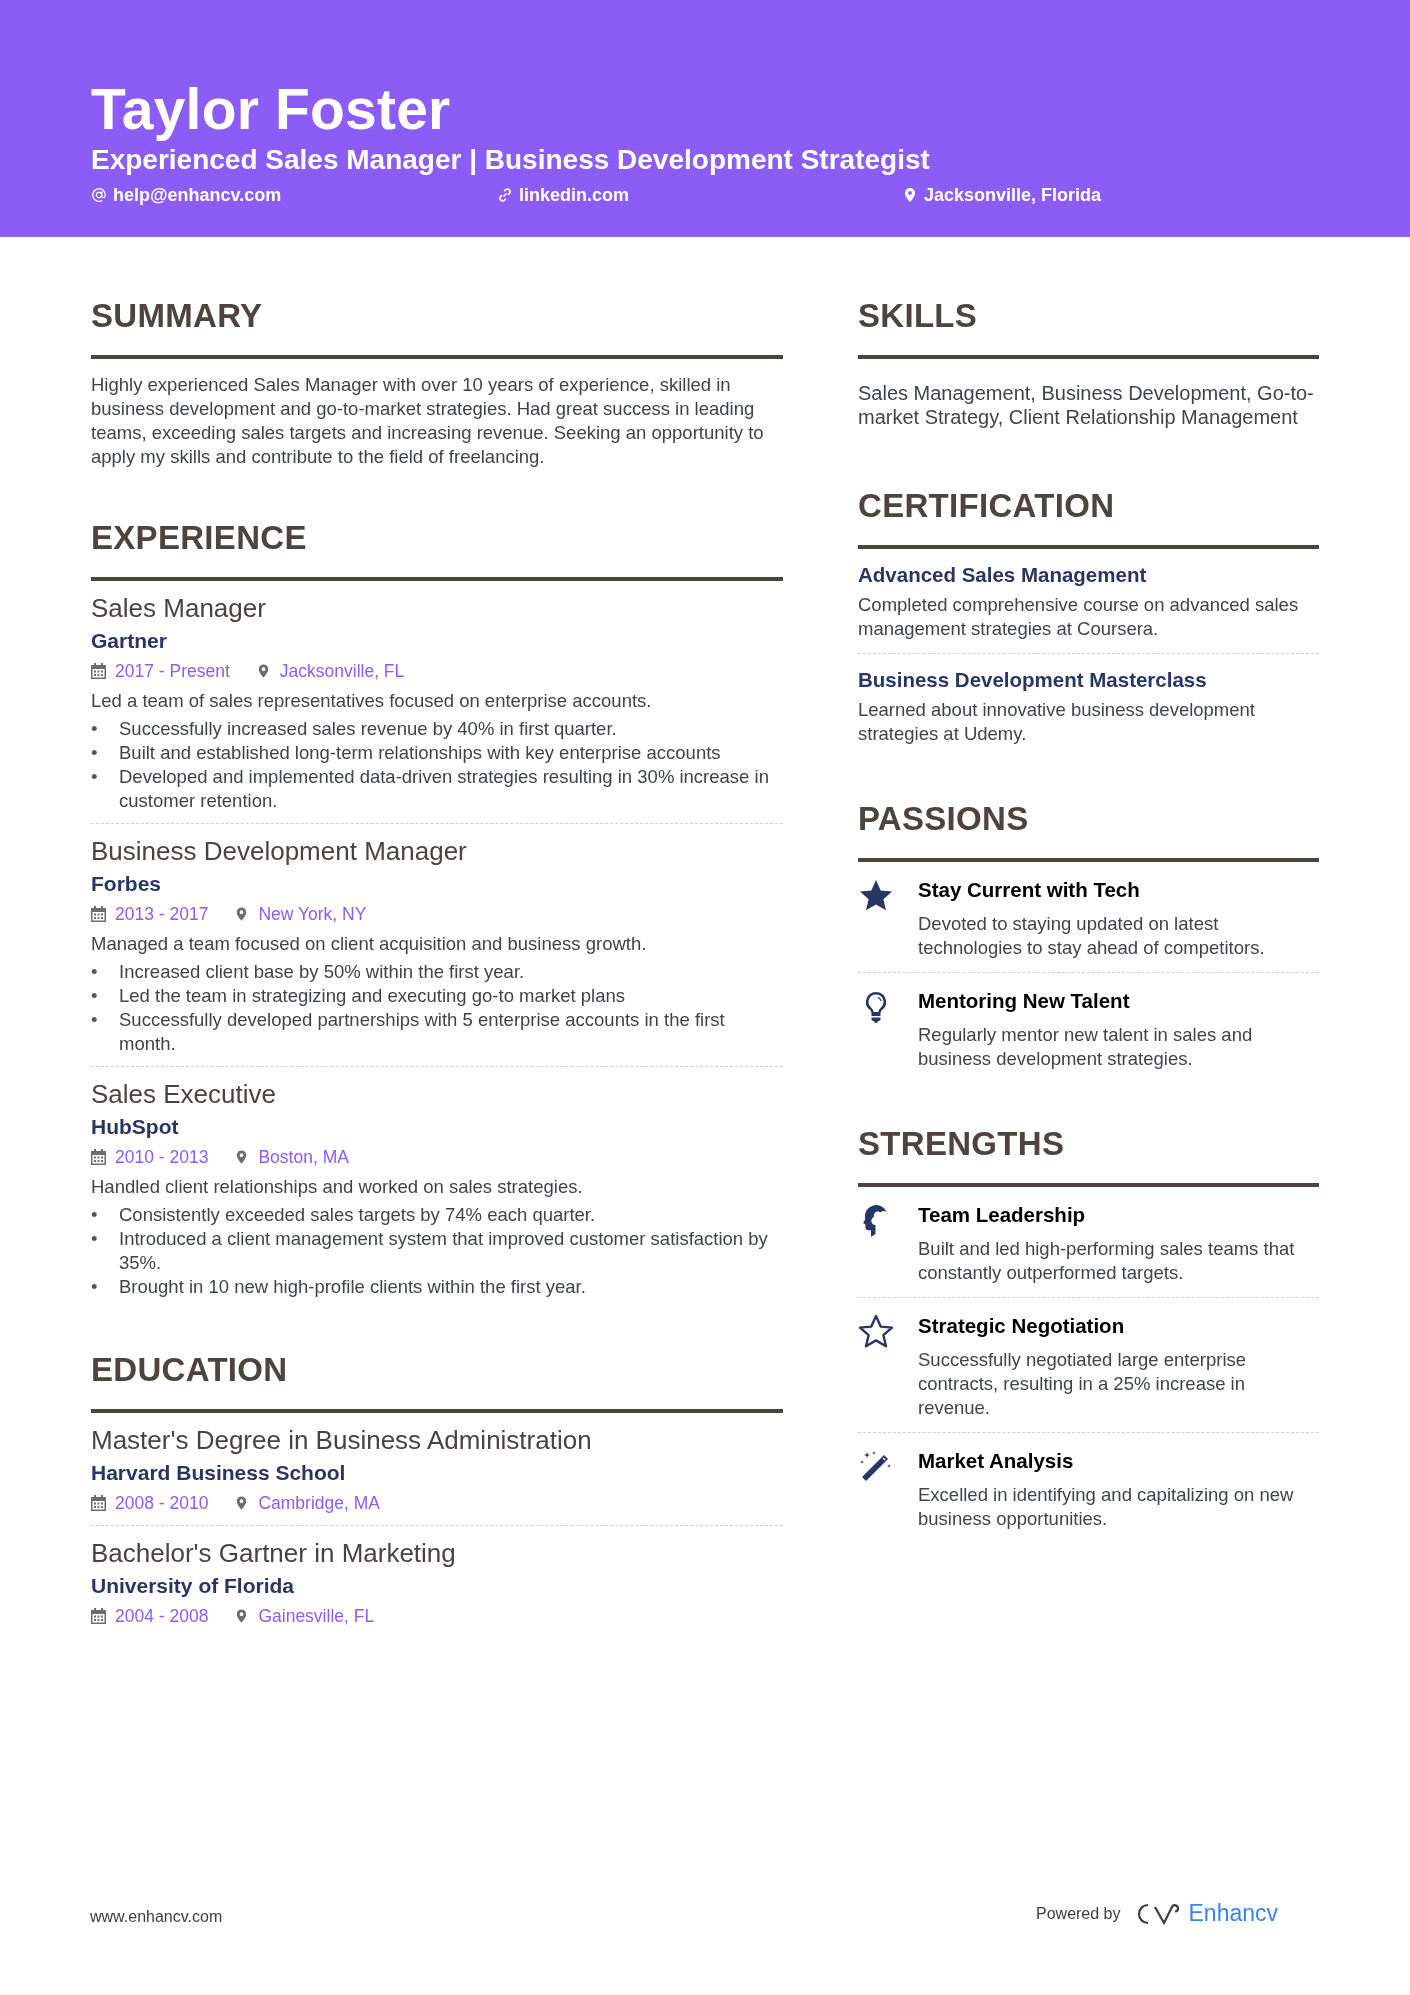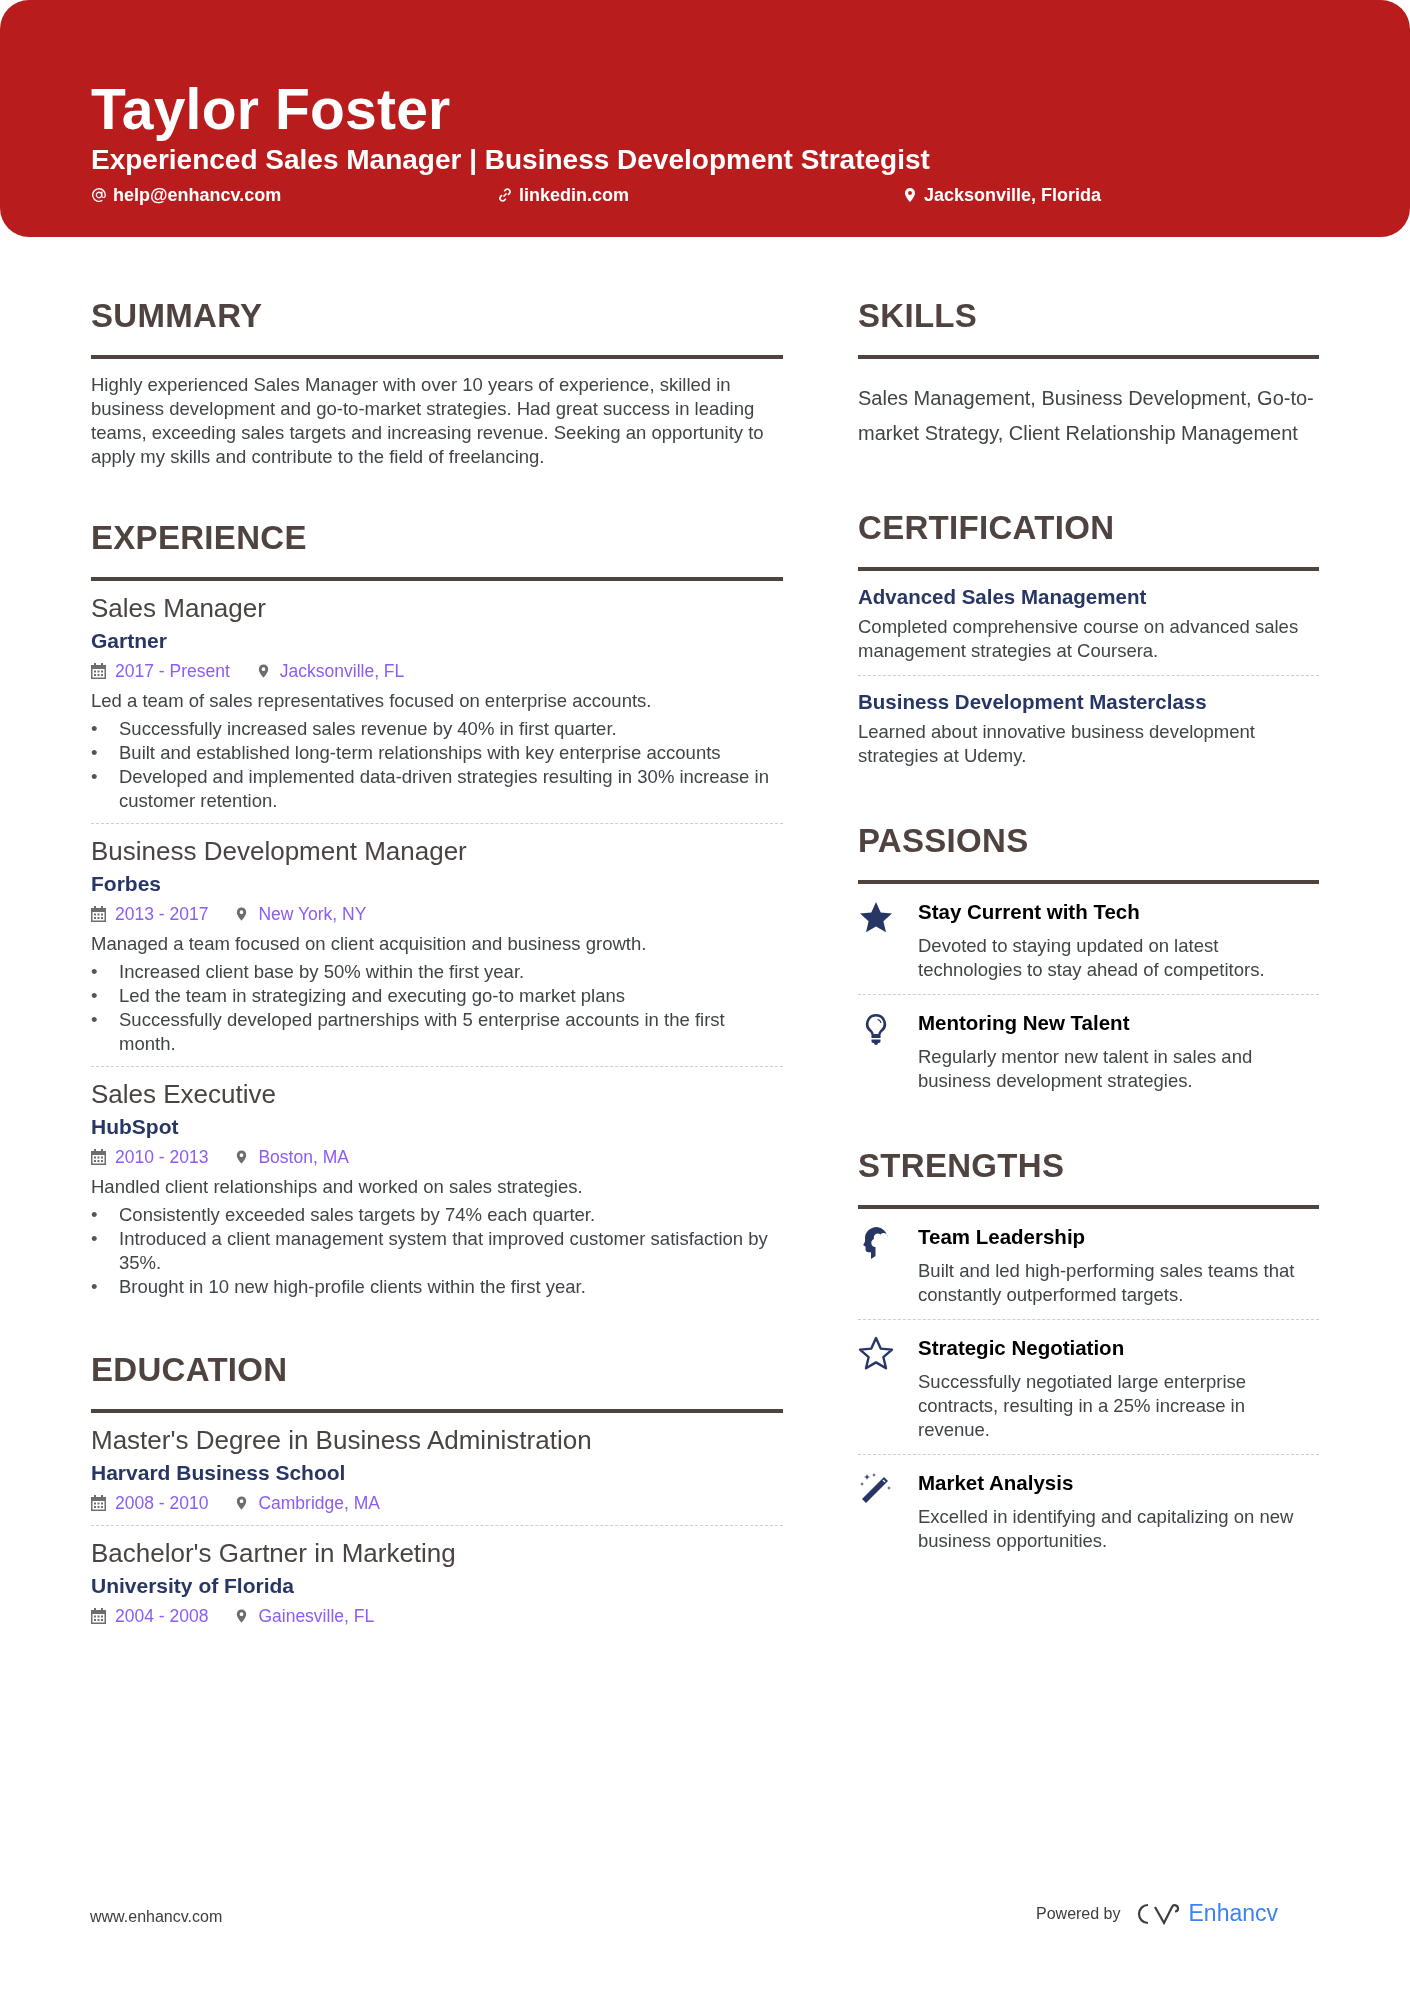--- a/index.html
+++ b/index.html
@@ -1,19 +1,19 @@
 <!DOCTYPE html>
 <html><head>
 <meta charset="utf-8">
 <style>
   * { box-sizing: border-box; margin: 0; padding: 0; }
   html, body { width: 1410px; height: 1995px; background: #ffffff; }
   body { font-family: "Liberation Sans", "DejaVu Sans", sans-serif; color: #3d3d3d; position: relative; overflow: hidden; }
 
-  .header { position: absolute; left: 0; top: 0; width: 1410px; height: 237px; background: #b91c1c; color: #fff; border-radius: 29px; }
+  .header { position: absolute; left: 0; top: 0; width: 1410px; height: 237px; background: #8b5cf6; color: #fff; }
   .header .name { position: absolute; left: 91px; top: 74px; font-size: 57px; font-weight: bold; letter-spacing: 0.2px; line-height: 70px; }
   .header .title { position: absolute; left: 91px; top: 142px; font-size: 28px; font-weight: bold; line-height: 36px; }
   .contact { position: absolute; top: 183px; font-size: 18px; font-weight: bold; line-height: 24px; display: flex; align-items: center; gap: 6px; }
   .contact svg { width: 16px; height: 16px; fill: #fff; }
 
   .col-left { position: absolute; left: 91px; top: 295px; width: 692px; }
   .col-right { position: absolute; left: 858px; top: 295px; width: 461px; }
 
   .section { margin-bottom: 0; }
   .sec-title { font-size: 33px; font-weight: bold; color: #4f4340; letter-spacing: 0.3px; line-height: 42px; padding-bottom: 18px; border-bottom: 4px solid #4f4340; }
@@ -202,21 +202,21 @@
           </span>
       </div>
     </div>
   </div>
 </div>
 
 <div class="col-right">
 
   <div class="section">
     <div class="sec-title">SKILLS</div>
-    <div class="text" style="margin-top:22px;font-size:20px;line-height:35px">Sales Management, Business Development, Go-to-market Strategy, Client Relationship Management</div>
+    <div class="text" style="margin-top:22px;font-size:20px;line-height:24px">Sales Management, Business Development, Go-to-market Strategy, Client Relationship Management</div>
   </div>
 
   <div class="section" style="margin-top:56px">
     <div class="sec-title">CERTIFICATION</div>
     <div class="cert">
       <div class="cert-title">Advanced Sales Management</div>
       <div class="text">Completed comprehensive course on advanced sales management strategies at Coursera.</div>
     </div>
     <div class="cert last">
       <div class="cert-title">Business Development Masterclass</div>

